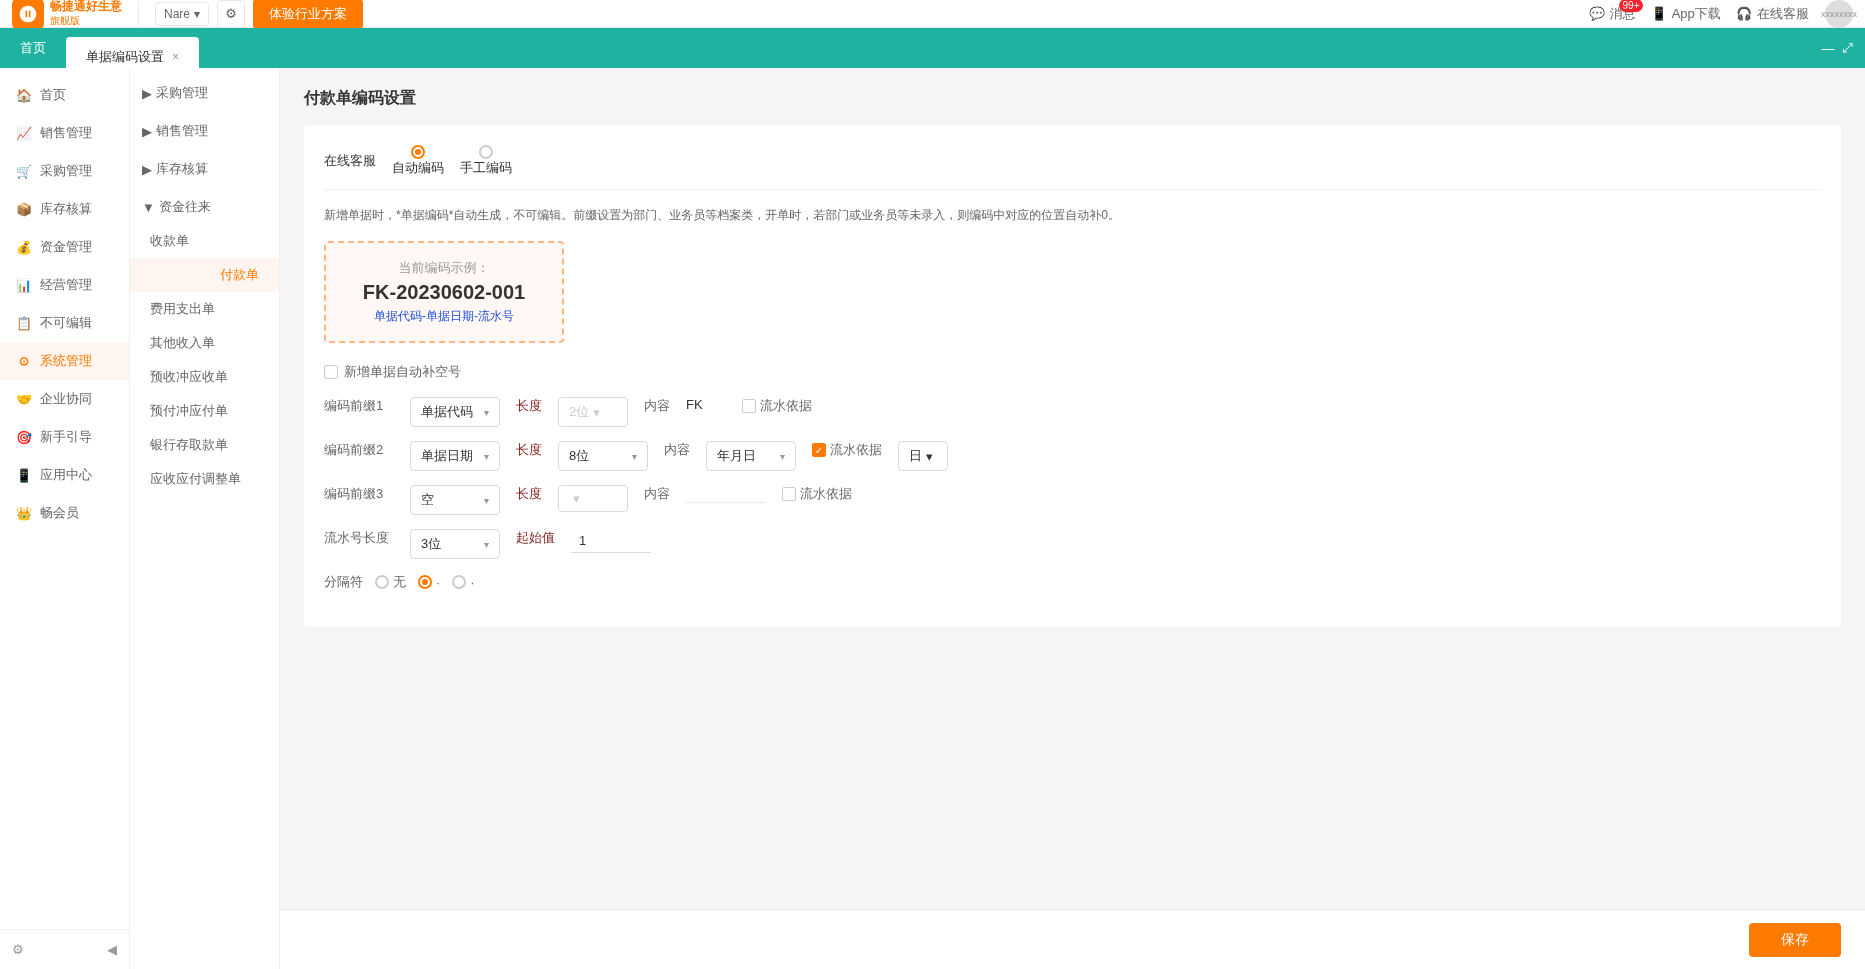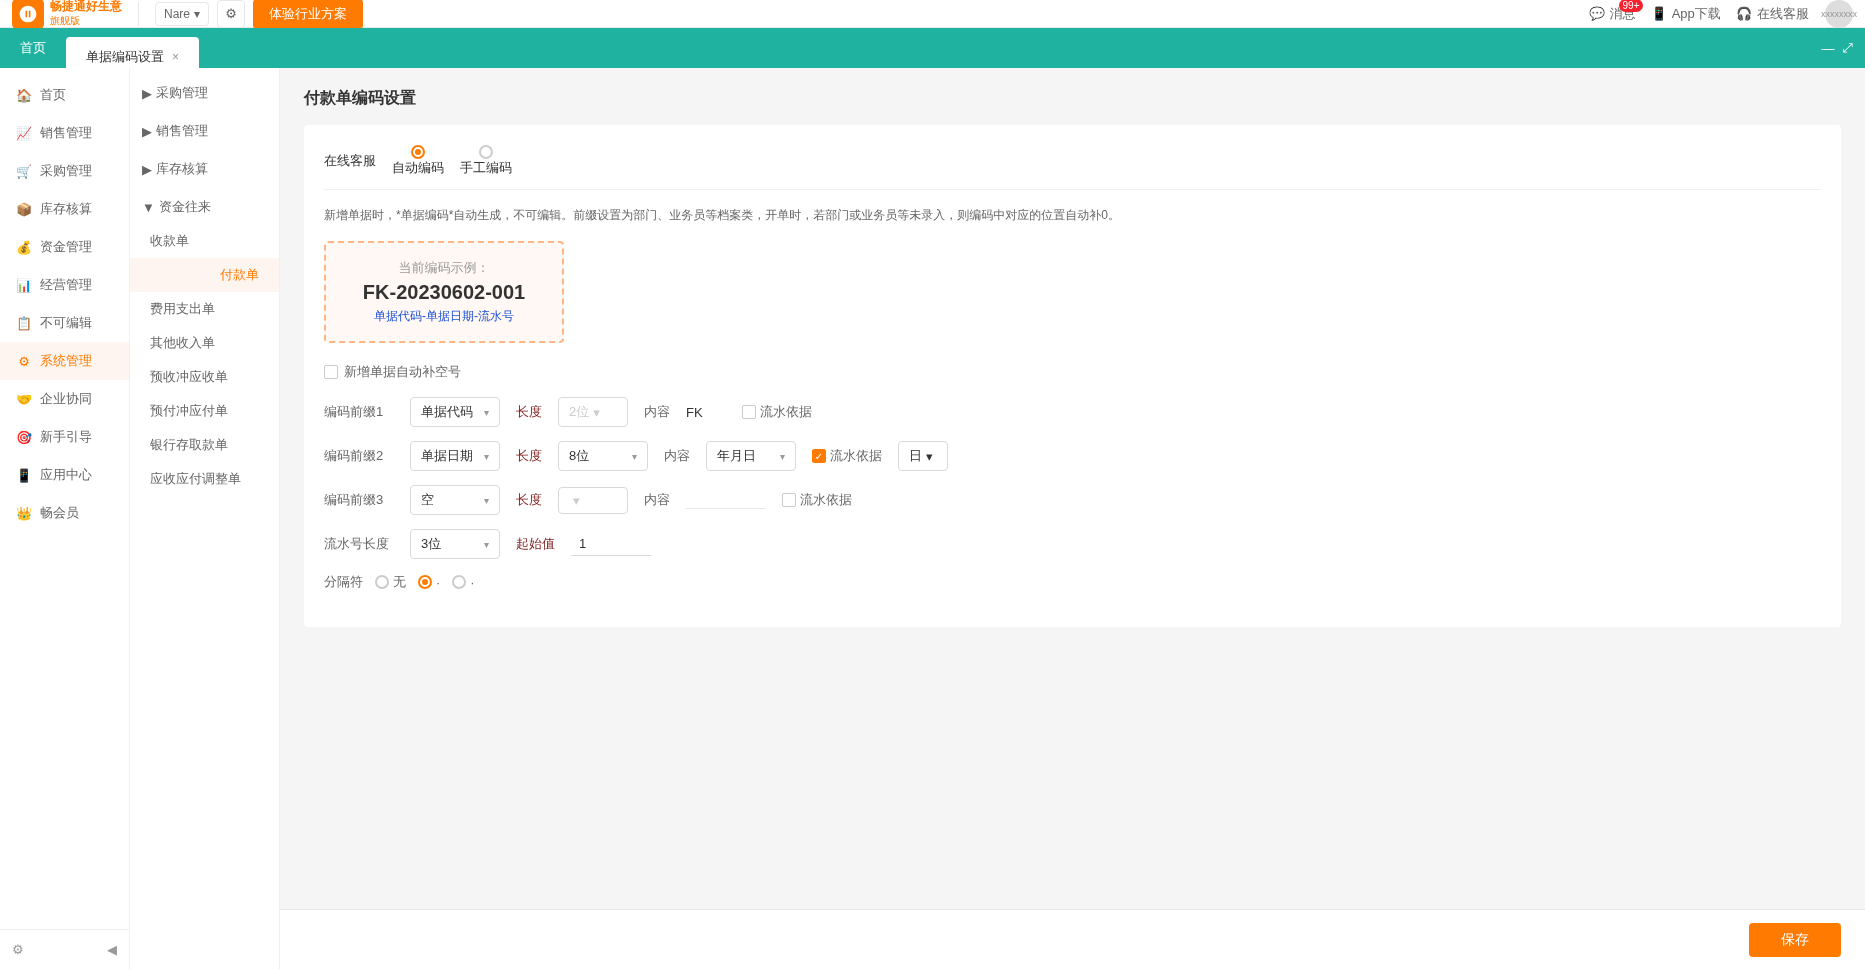--- a/index.html
+++ b/index.html
@@ -70,21 +70,21 @@
     
     .preview-box { border: 2px dashed #ffb584; background: #fff8f4; border-radius: 4px; padding: 16px 24px; display: inline-flex; flex-direction: column; align-items: center; margin-bottom: 20px; min-width: 240px; }
     .preview-code { font-size: 20px; font-weight: bold; color: #333; }
     .preview-desc { font-size: 12px; color: #1d4ed8; margin-top: 4px; }
 
     
     .checkbox-row { display: flex; align-items: center; gap: 6px; margin-bottom: 16px; font-size: 13px; color: #666; cursor: pointer; }
     .checkbox-box { width: 14px; height: 14px; border: 1px solid #ccc; border-radius: 2px; display: flex; align-items: center; justify-content: center; }
 
     
-    .config-row { display: flex; align-items: center; gap: 16px; margin-bottom: 14px; }
+    .config-row { display: flex; align-items: flex-start; gap: 16px; margin-bottom: 14px; }
     .config-label { width: 70px; color: #666; font-size: 13px; }
     .select-box { display: flex; align-items: center; gap: 4px; border: 1px solid #d9d9d9; border-radius: 4px; padding: 5px 10px; cursor: pointer; min-width: 90px; background: #fff; font-size: 13px; color: #333; }
     .select-box .arrow { color: #999; font-size: 10px; margin-left: auto; }
     .length-label { color: #7f1d1d; font-size: 13px; }
     .length-select { display: flex; align-items: center; gap: 4px; border: 1px solid #d9d9d9; border-radius: 4px; padding: 5px 10px; cursor: pointer; min-width: 70px; background: #fff; font-size: 13px; color: #ccc; }
     .content-label { color: #666; font-size: 13px; }
     .content-value { color: #333; font-size: 13px; min-width: 40px; }
     .checkbox-inline { display: flex; align-items: center; gap: 4px; font-size: 13px; color: #666; }
     .checkbox-checked { width: 14px; height: 14px; border: 1px solid #ff7a00; border-radius: 2px; background: #ff7a00; display: flex; align-items: center; justify-content: center; }
     .checkbox-unchecked { width: 14px; height: 14px; border: 1px solid #ccc; border-radius: 2px; display: flex; align-items: center; justify-content: center; }

